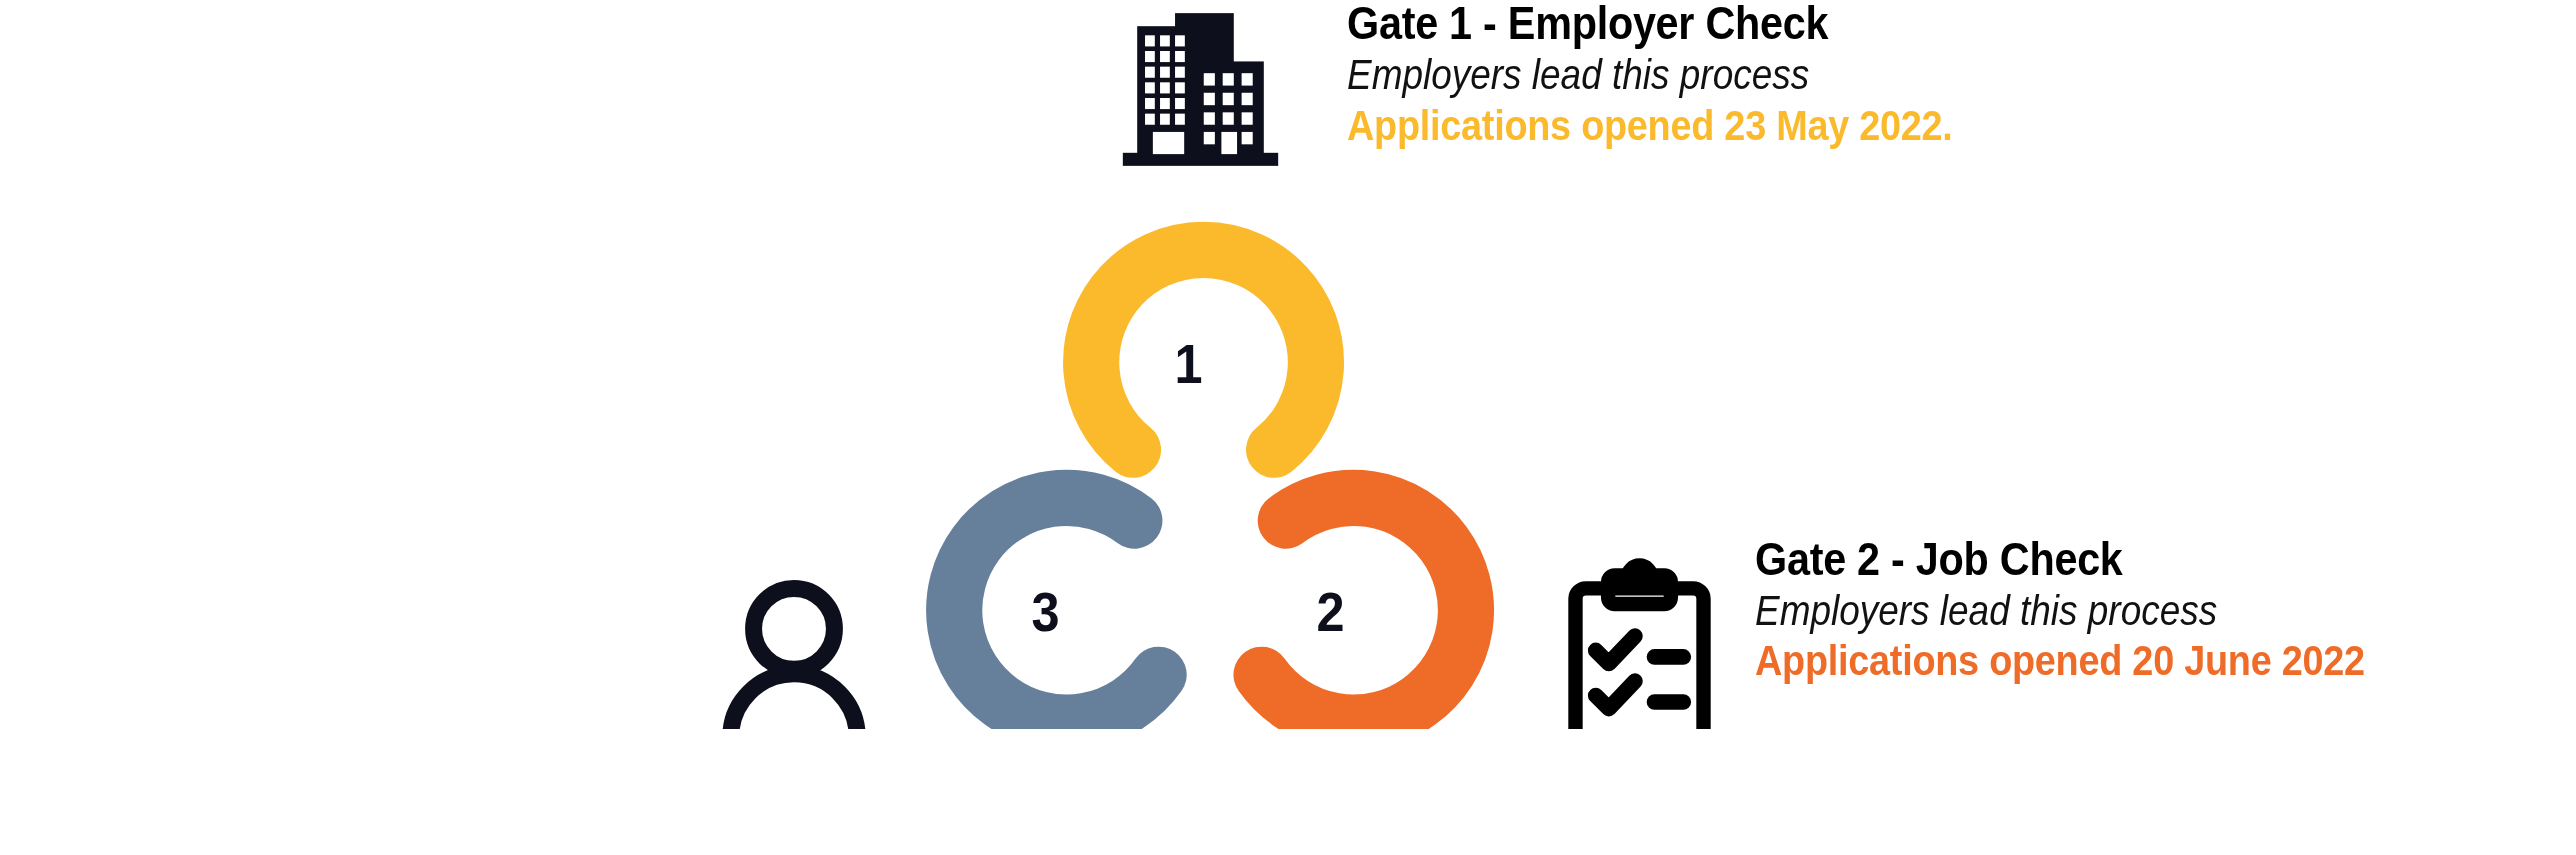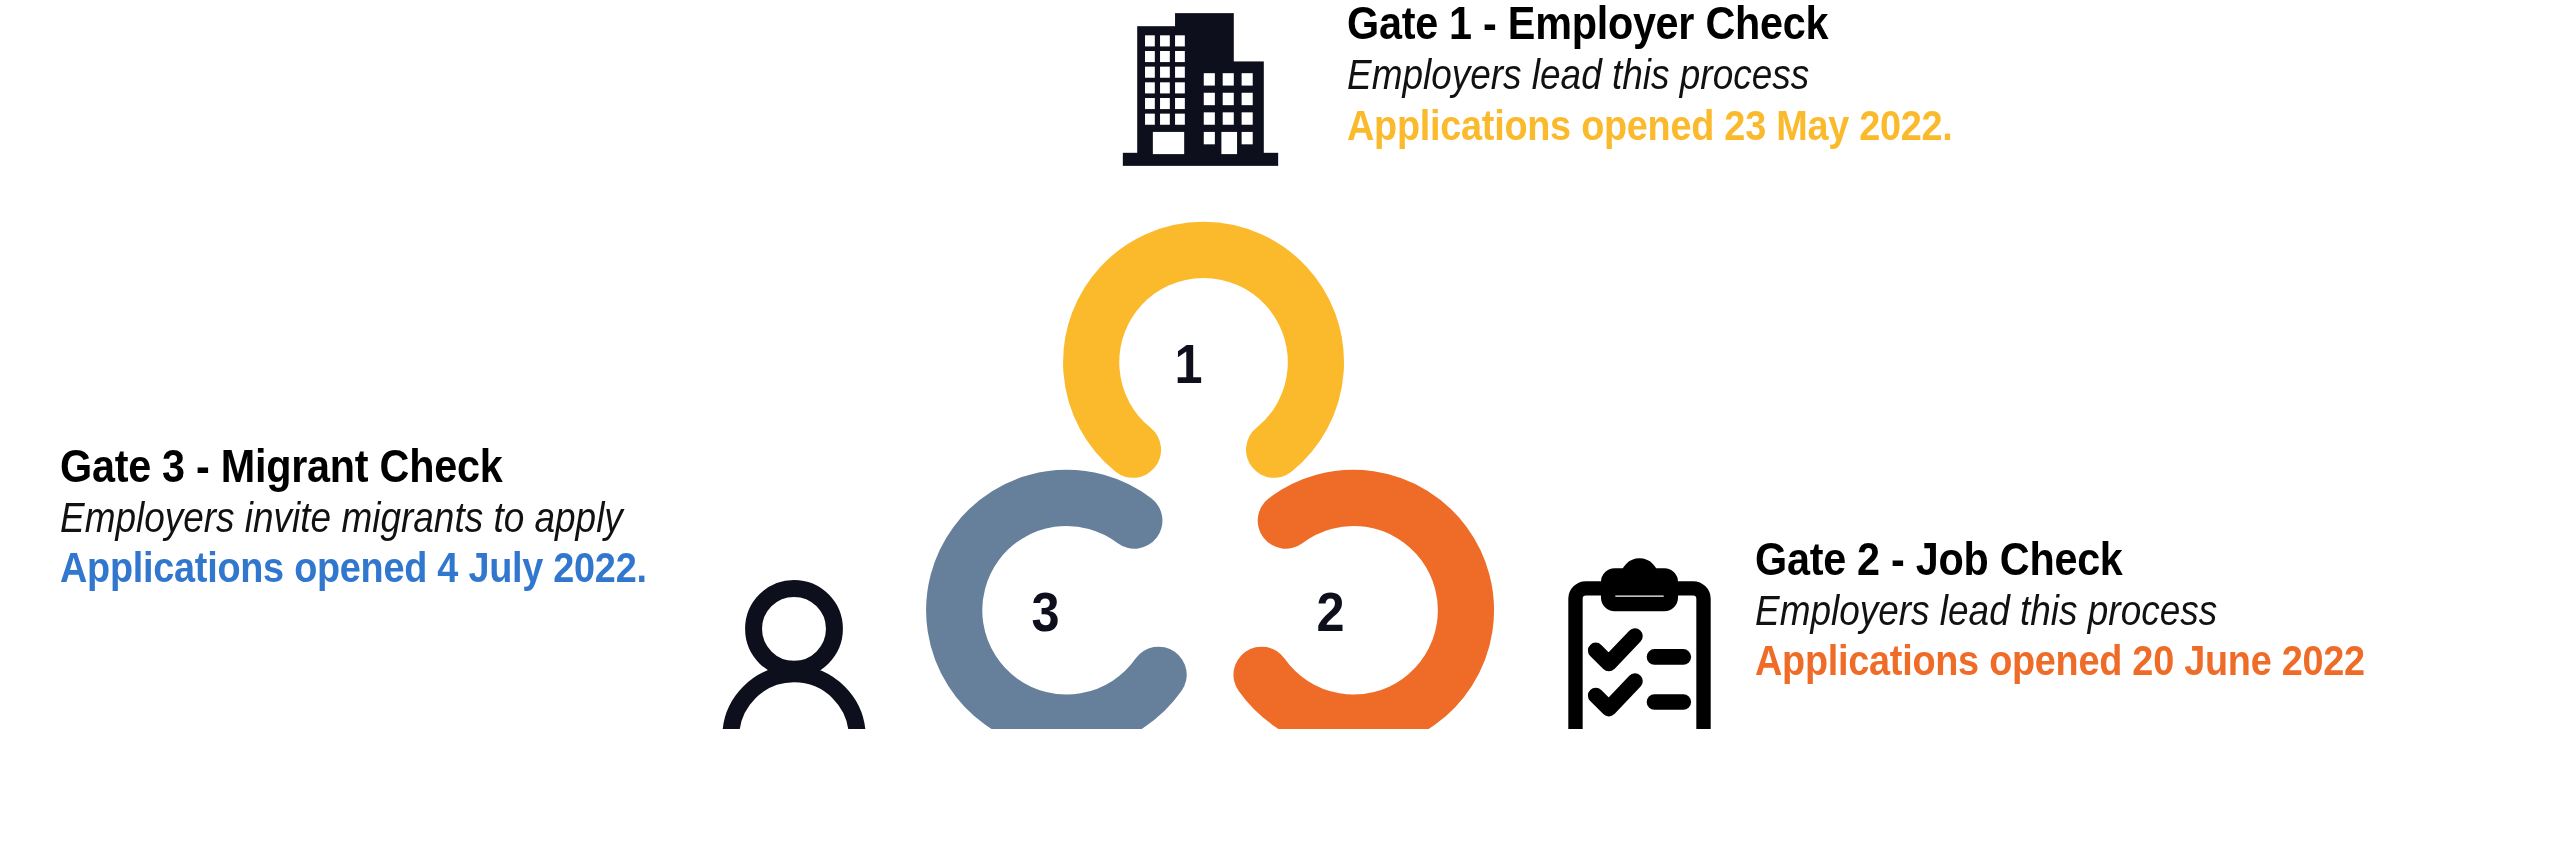--- a/index.html
+++ b/index.html
@@ -138,25 +138,20 @@
       </g>
     </svg>
   </div>
 
   <div class="gate-block" id="gate1-block">
     <div class="gate-title">Gate 1 - Employer Check</div>
     <div class="gate-sub">Employers lead this process</div>
     <div class="gate-date" style="color:#FBB92C">Applications opened 23 May 2022.</div>
   </div>
 
-  <div class="gate-block" id="gate3-block">
-    <div class="gate-title">Gate 3 - Migrant Check</div>
-    <div class="gate-sub">Employers invite migrants to apply</div>
-    <div class="gate-date" style="color:#3177CE">Applications opened 4 July 2022.</div>
-  </div>
 
   <div class="icon-box" id="person-icon">
     <svg viewBox="0 0 230 250" width="150" height="163" aria-hidden="true">
       <g fill="none" stroke="#0D0F1C" stroke-width="26" stroke-linecap="round">
         <circle cx="115" cy="78" r="62"></circle>
         <path d="M18 244 a97 97 0 0 1 194 0"></path>
       </g>
     </svg>
   </div>
 

